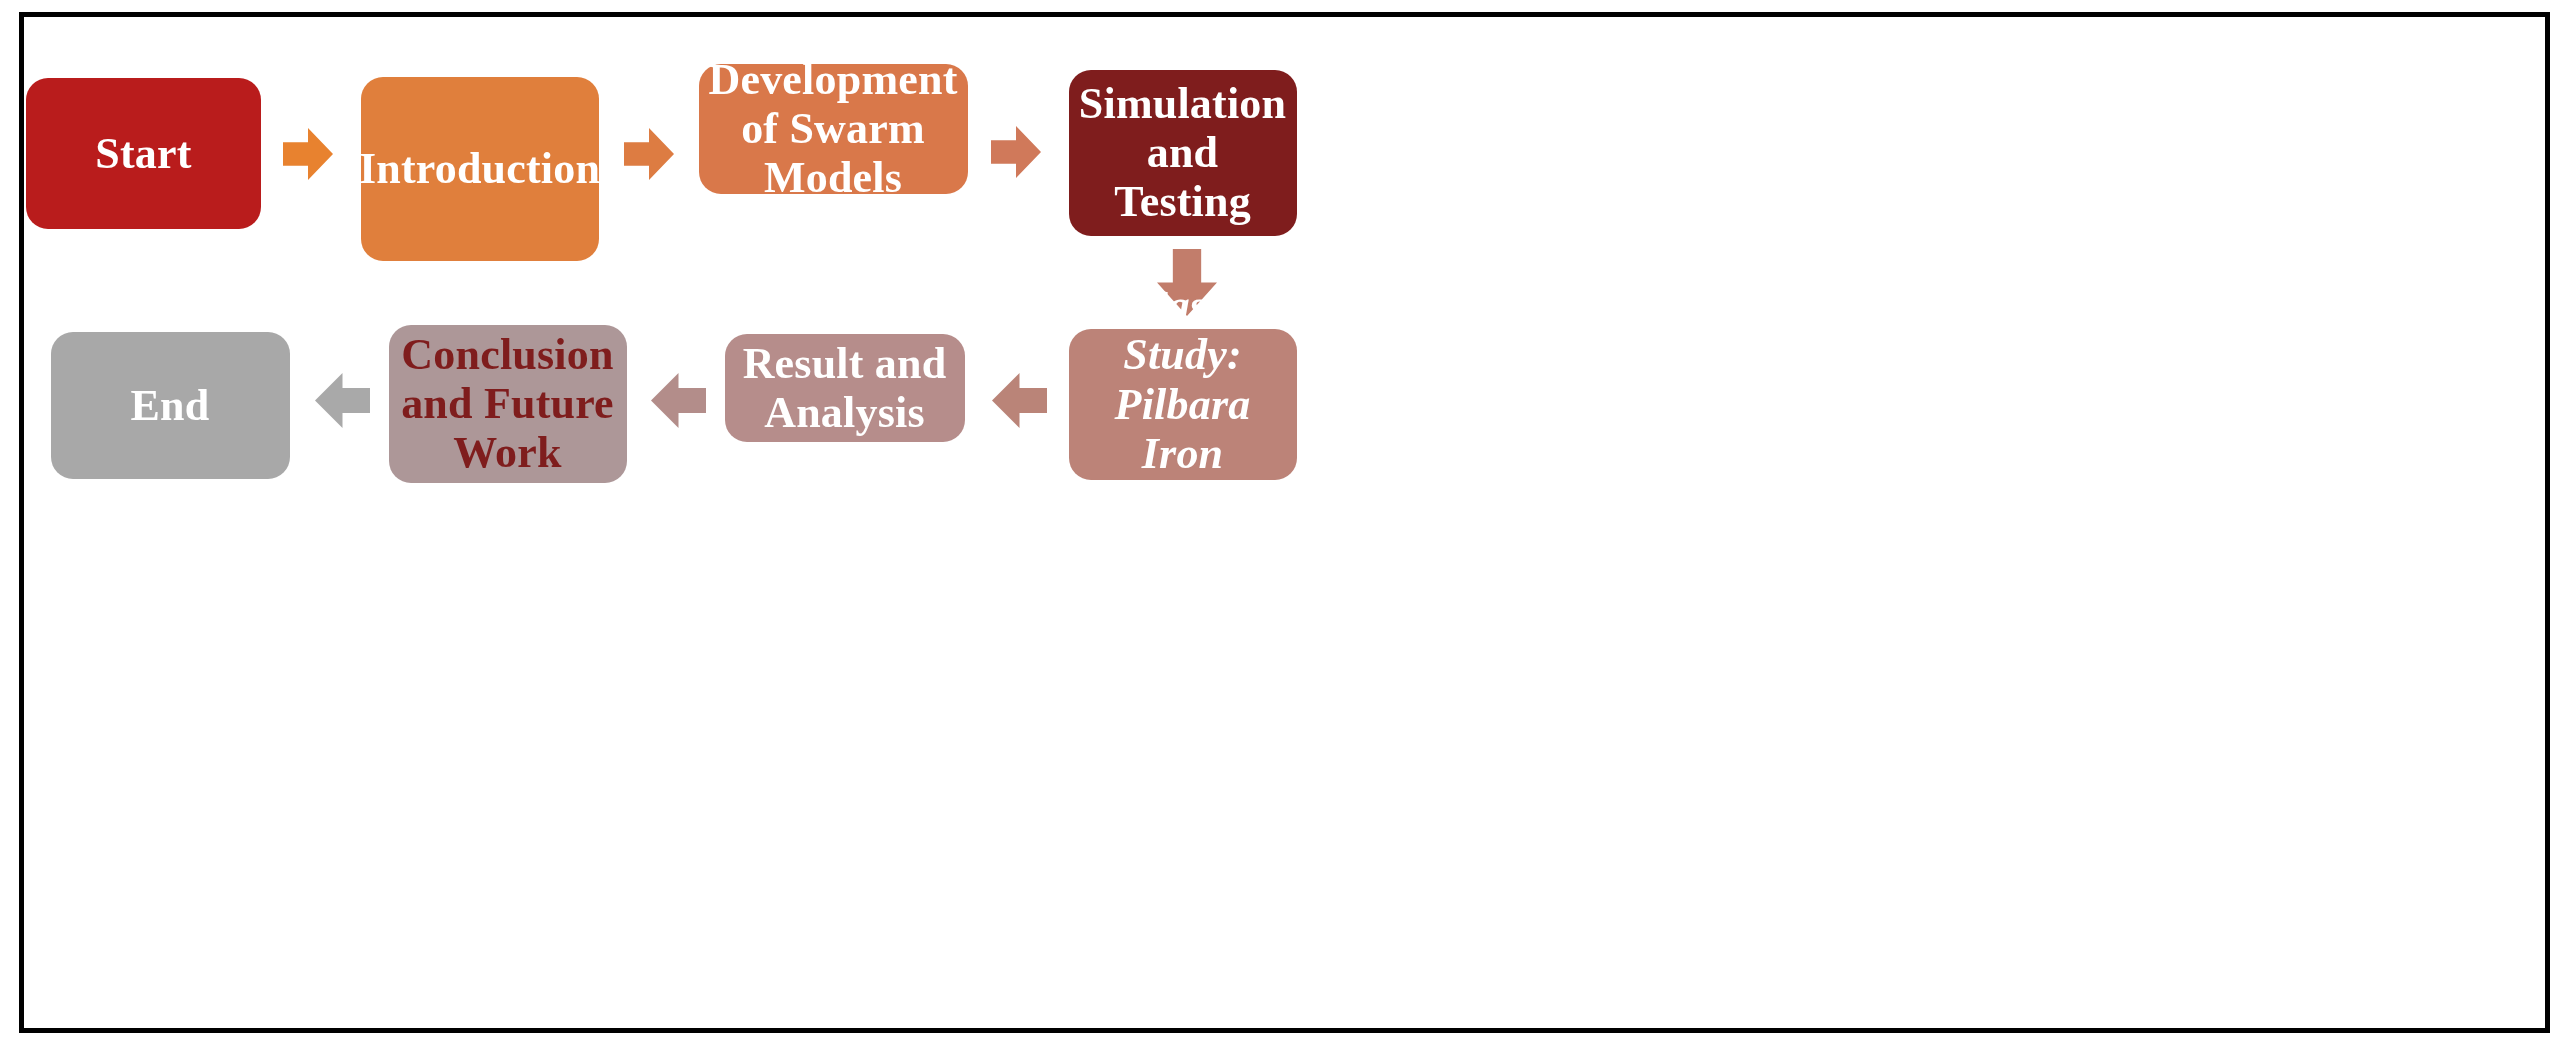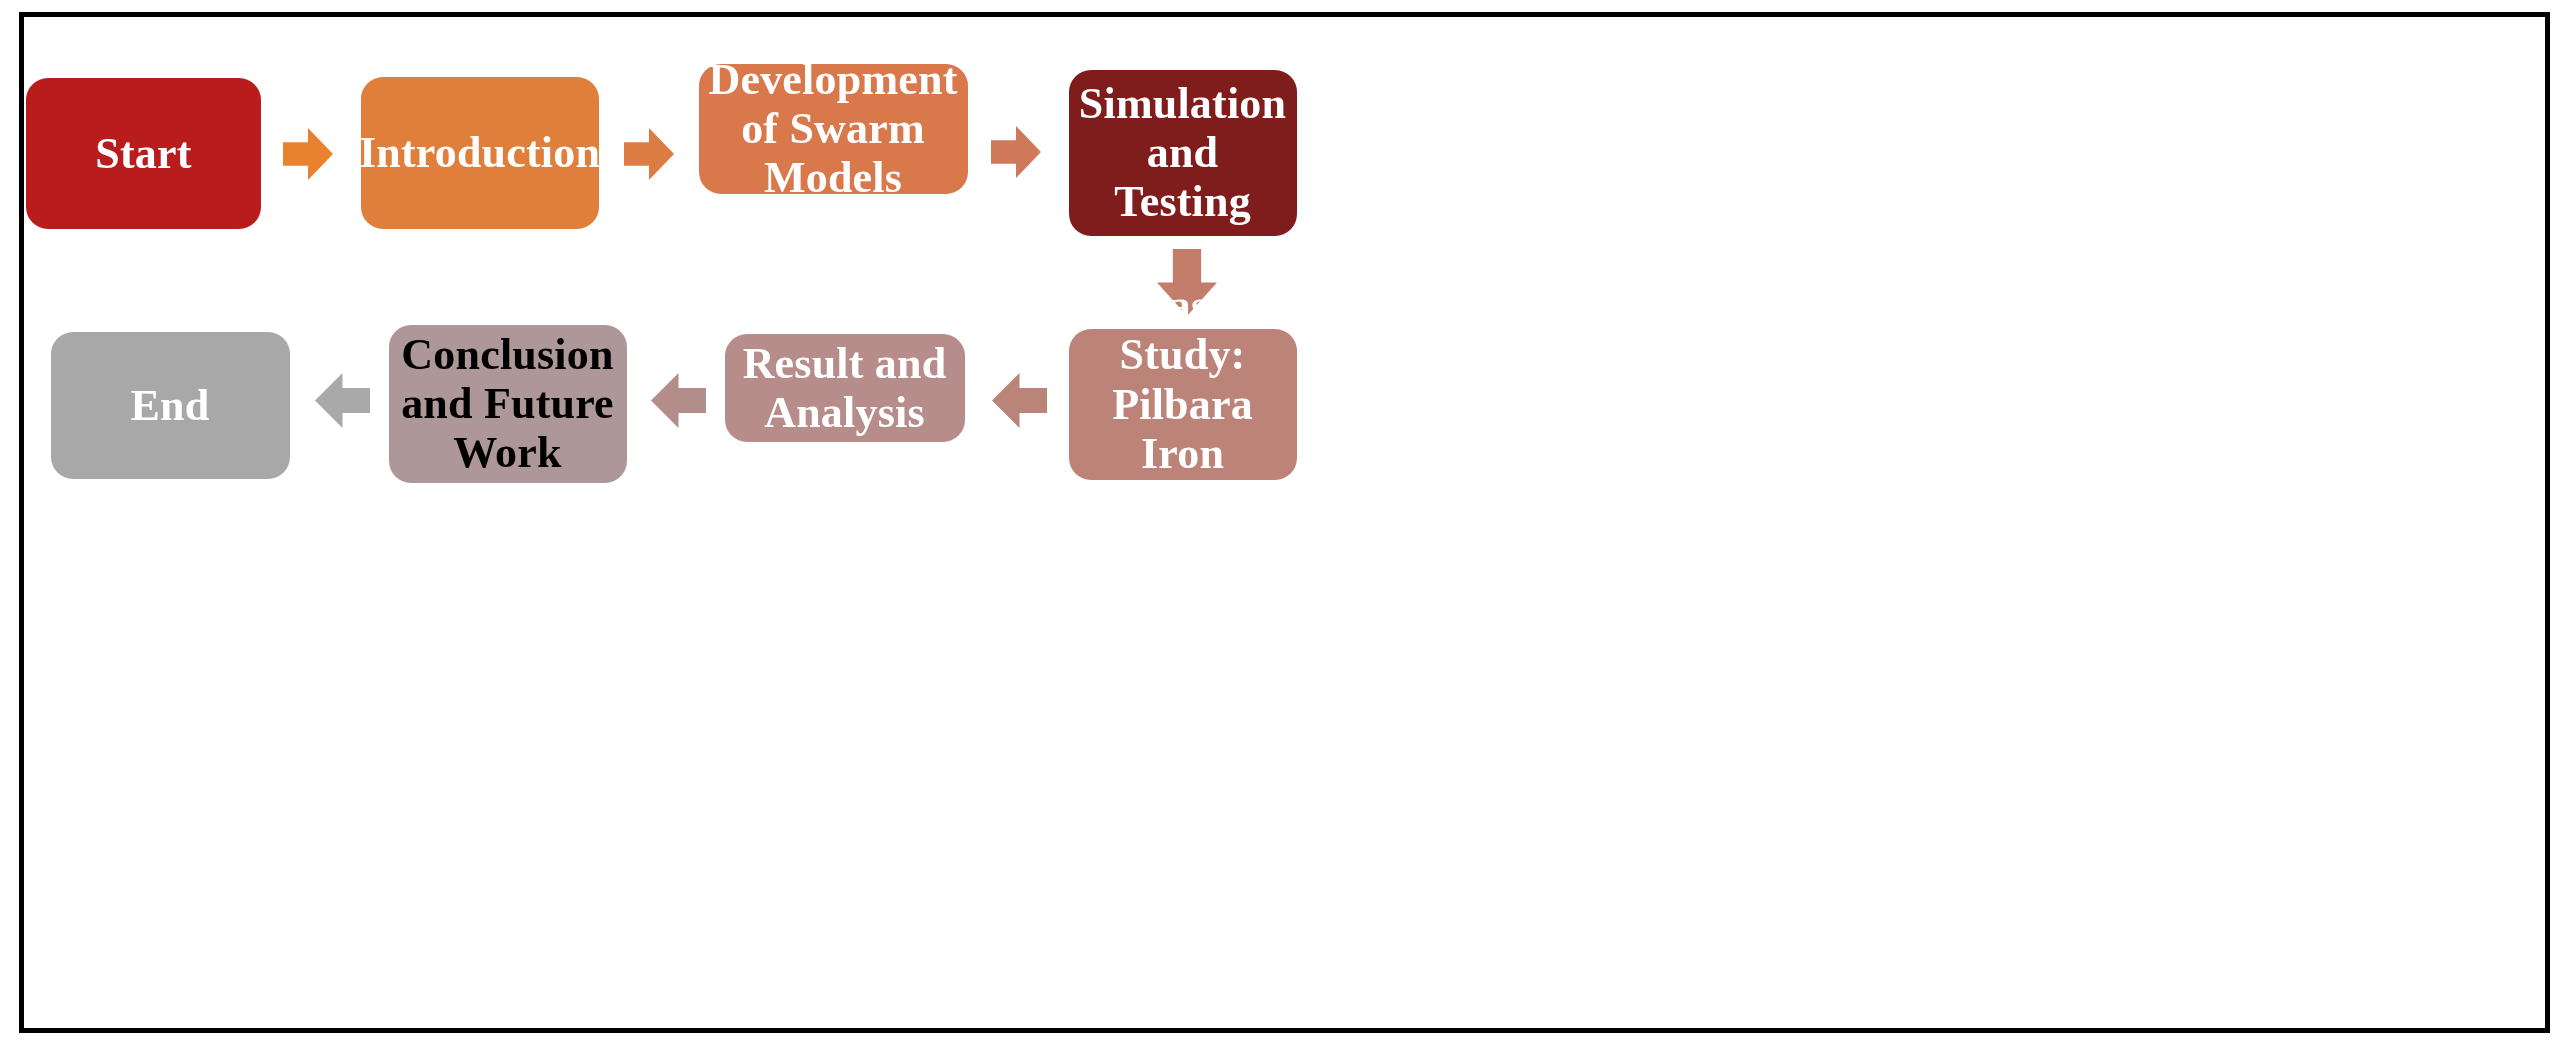--- a/index.html
+++ b/index.html
@@ -49,31 +49,31 @@
   }
   .arrow svg {
     display: block;
     width: 100%;
     height: 100%;
   }
 
   
   #node-start        { left: 2.5px;    top: 61px;  width: 235px; height: 151px; font-size: 44px; }
   #arrow-1           { left: 259px;  top: 111px; width: 50px;  height: 52px;  }
-  #node-introduction { left: 337px;  top: 60px;  width: 238px; height: 152px; font-size: 44px; }
+  #node-introduction { left: 337px;  top: 60px;  width: 238px; height: 184px; font-size: 44px; }
   #arrow-2           { left: 600px;  top: 111px; width: 50px;  height: 52px;  }
   #node-development  { left: 675px;  top: 47px;  width: 269px; height: 130px; font-size: 44px; }
   #arrow-3           { left: 967px; top: 109px; width: 50px;  height: 52px;  }
   #node-simulation   { left: 1045px; top: 53px;  width: 228px; height: 166px; font-size: 44px; }
 
   
   #arrow-down        { left: 1133px; top: 232px; width: 60px;  height: 67px;  }
 
   
-  #node-casestudy    { left: 1045px; top: 312px; width: 228px; height: 151px; font-size: 44px; }
+  #node-casestudy    { left: 1045px; top: 312px; width: 228px; height: 151px; font-size: 44px; font-style: italic; }
   #arrow-4           { left: 968px; top: 356px; width: 55px;  height: 55px;  }
   #node-result       { left: 701px;  top: 317px; width: 240px; height: 108px; font-size: 44px; }
   #arrow-5           { left: 627px;  top: 356px; width: 55px;  height: 55px;  }
   #node-conclusion   { left: 365px;  top: 308px; width: 238px; height: 158px; font-size: 44px; }
   #arrow-6           { left: 291px;  top: 356px; width: 55px;  height: 55px;  }
   #node-end          { left: 27px;   top: 315px; width: 239px; height: 147px; font-size: 44px; }
 </style>
 </head>
 <body>
 
@@ -126,21 +126,21 @@
 
   <div class="node" id="node-result" style="background-color: rgb(182, 141, 139); color: rgb(255, 255, 255);">Result and
 Analysis</div>
 
   <div class="arrow" id="arrow-5">
     <svg viewBox="0 0 66 66" preserveAspectRatio="none" aria-hidden="true">
       <polygon points="66,18 33,18 33,0 0,33 33,66 33,48 66,48" fill="#B38D8A"></polygon>
     </svg>
   </div>
 
-  <div class="node" id="node-conclusion" style="background-color: rgb(173, 151, 152); color: #000000;">Conclusion
+  <div class="node" id="node-conclusion" style="background-color: rgb(173, 151, 152); color: #7f1d1d;">Conclusion
 and Future
 Work</div>
 
   <div class="arrow" id="arrow-6">
     <svg viewBox="0 0 66 66" preserveAspectRatio="none" aria-hidden="true">
       <polygon points="66,18 33,18 33,0 0,33 33,66 33,48 66,48" fill="#A9A9A9"></polygon>
     </svg>
   </div>
 
   <div class="node" id="node-end" style="background-color: rgb(168, 168, 168); color: rgb(255, 255, 255);">End</div>

